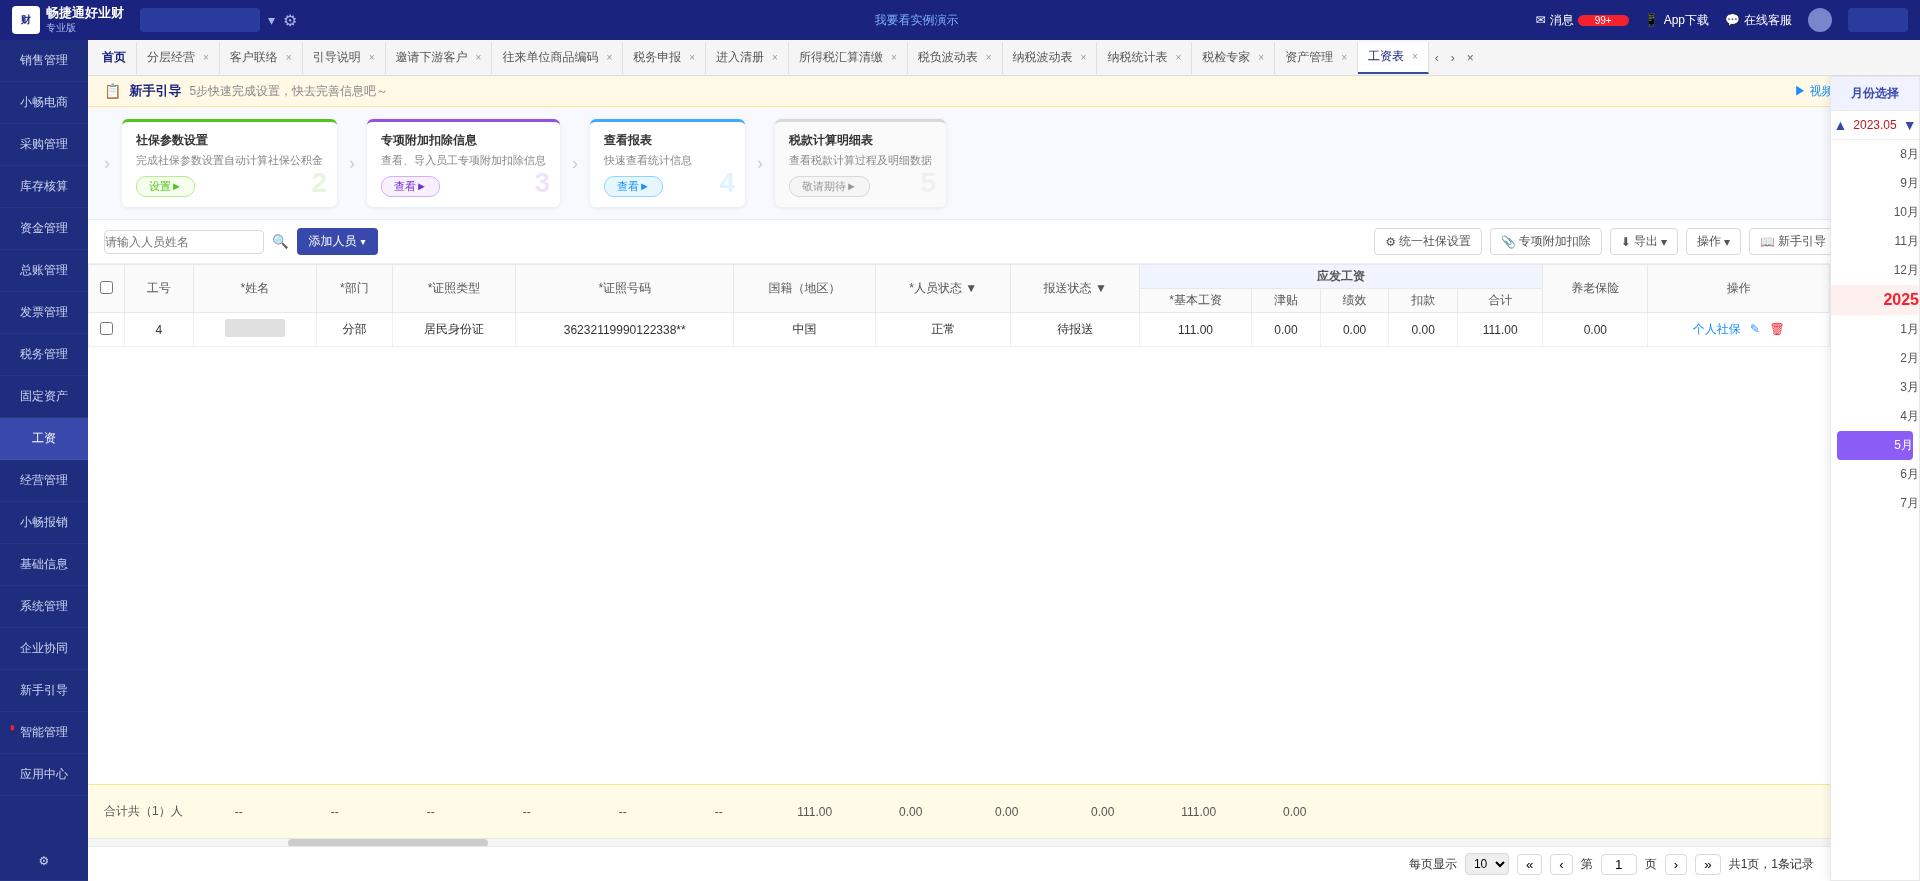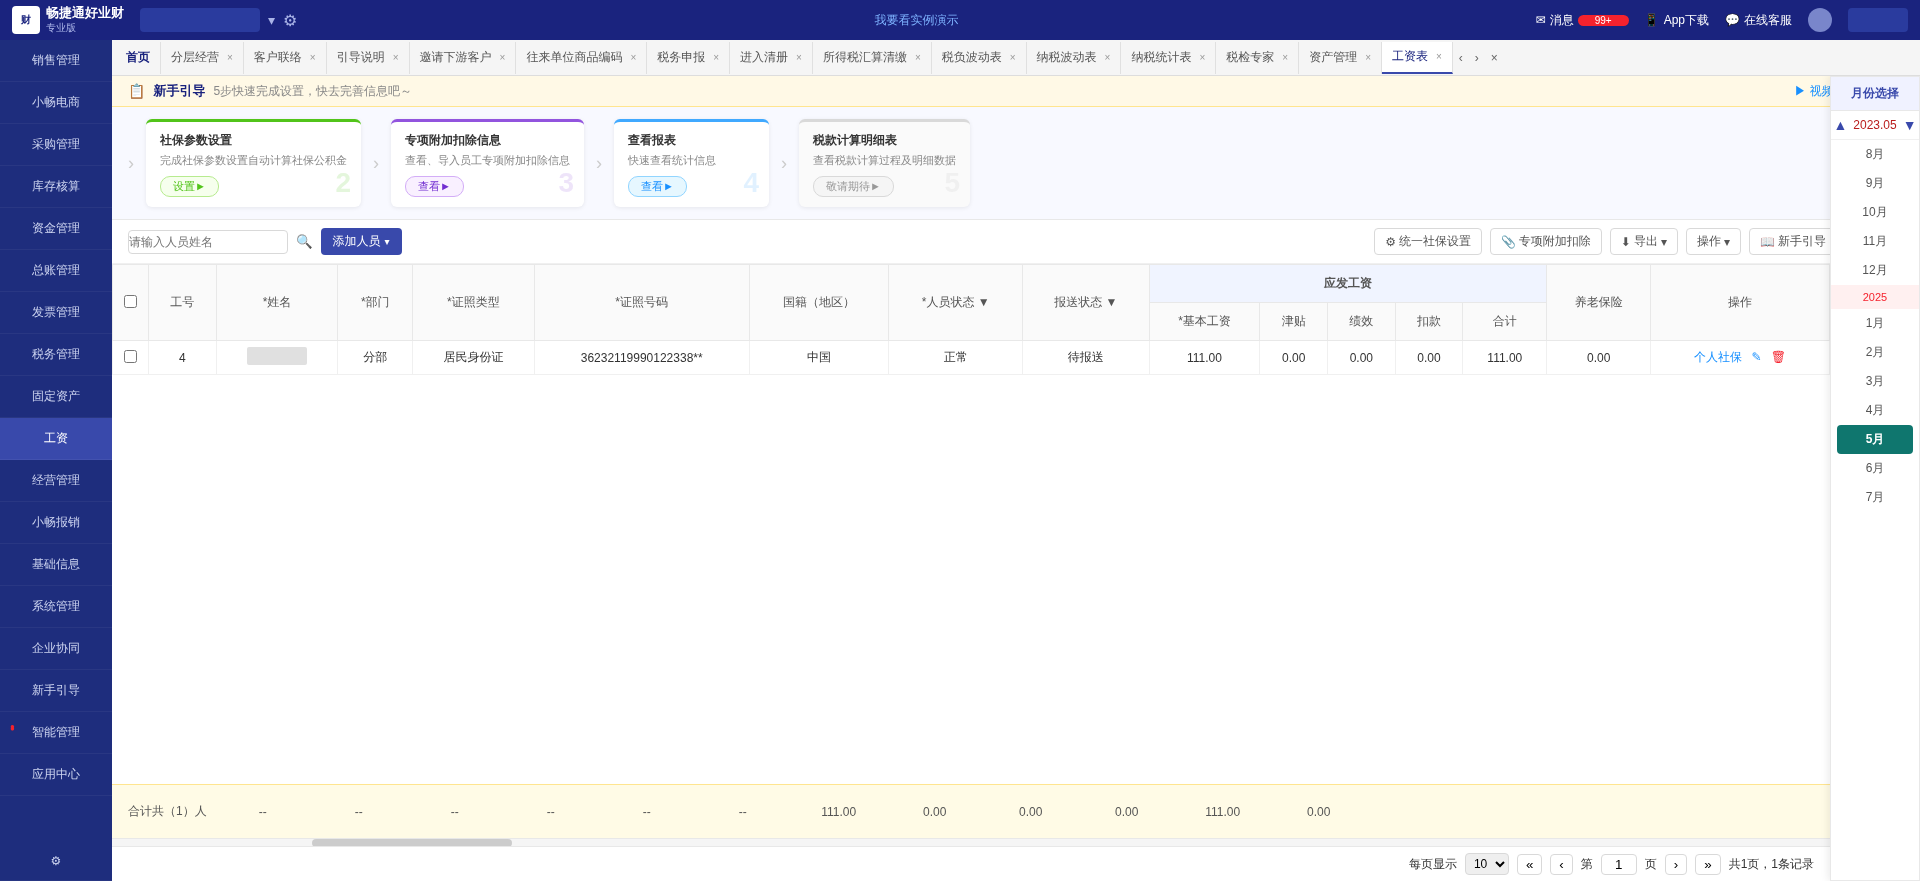--- a/index.html
+++ b/index.html
@@ -2,21 +2,21 @@
 <html><head>
   <meta charset="utf-8">
   <style>
     * { box-sizing: border-box; margin: 0; padding: 0; }
     body { font-family: 'Microsoft YaHei', Arial, sans-serif; font-size: 12px; background: #f0f2f5; color: #333; overflow: hidden; height: 881px; }
 
     
     .app-wrapper { display: flex; flex-direction: column; height: 881px; }
     .top-bar { height: 40px; background: #1a237e; display: flex; align-items: center; padding: 0 12px; justify-content: space-between; flex-shrink: 0; }
     .main-area { display: flex; flex: 1; overflow: hidden; }
-    .sidebar { width: 112px; background: #1e2d7d; flex-shrink: 0; display: flex; flex-direction: column; }
+    .sidebar { width: 88px; background: #1e2d7d; flex-shrink: 0; display: flex; flex-direction: column; }
     .content-area { flex: 1; display: flex; flex-direction: column; overflow: hidden; position: relative; }
     .tab-bar { height: 36px; background: #f5f5f5; border-bottom: 1px solid #ddd; display: flex; align-items: center; padding: 0 4px; overflow: hidden; flex-shrink: 0; }
     .page-content { flex: 1; overflow: hidden; display: flex; flex-direction: column; background: #fff; }
 
     
     .top-left { display: flex; align-items: center; gap: 8px; }
     .logo-area { display: flex; align-items: center; gap: 6px; }
     .logo-icon { width: 28px; height: 28px; background: #fff; border-radius: 4px; display: flex; align-items: center; justify-content: center; font-size: 10px; color: #1a237e; font-weight: bold; }
     .logo-text { color: #fff; font-size: 13px; font-weight: bold; line-height: 1.2; }
     .logo-sub { color: #aab4e8; font-size: 10px; }
@@ -69,44 +69,44 @@
     .search-input { border: 1px solid #d9d9d9; border-radius: 4px; padding: 4px 0; width: 160px; font-size: 12px; color: #333; }
     .search-icon-btn { background: none; border: none; cursor: pointer; color: #666; }
     .add-btn { background: #3949ab; color: #fff; border: none; border-radius: 4px; padding: 5px 12px; font-size: 12px; cursor: pointer; display: flex; align-items: center; gap: 4px; }
     .add-btn .dropdown-arrow { font-size: 10px; }
     .toolbar-right { margin-left: auto; display: flex; gap: 8px; }
     .tool-btn { background: none; border: 1px solid #d9d9d9; border-radius: 4px; padding: 4px 10px; font-size: 12px; cursor: pointer; color: #555; display: flex; align-items: center; gap: 3px; }
 
     
     .table-area { flex: 1; overflow: auto; position: relative; }
     .salary-table { width: 100%; border-collapse: collapse; font-size: 12px; }
-    .salary-table th { background: #fafafa; border: 1px solid #e8e8e8; padding: 10px 10px; text-align: center; color: #555; font-weight: normal; white-space: nowrap; position: sticky; top: 0; z-index: 2; }
+    .salary-table th { background: #fafafa; border: 1px solid #e8e8e8; padding: 3px 10px; text-align: center; color: #555; font-weight: normal; white-space: nowrap; position: sticky; top: 0; z-index: 2; }
     .salary-table td { border: 1px solid #f0f0f0; padding: 6px 10px; text-align: center; color: #333; }
     .salary-table .group-header { background: #f0f4ff; font-weight: bold; }
     .checkbox-cell { width: 36px; }
     input[type=checkbox] { cursor: pointer; }
     .action-link { color: #1890ff; cursor: pointer; margin: 0 3px; }
 
     
     .table-footer { background: #fffbe6; border-top: 1px solid #ffe58f; padding: 18px 16px; display: flex; align-items: center; gap: 16px; flex-shrink: 0; font-size: 12px; color: #555; }
     .footer-item { min-width: 80px; text-align: center; }
     .pagination-bar { background: #fff; border-top: 1px solid #e8e8e8; padding: 6px 16px; display: flex; align-items: center; justify-content: flex-end; gap: 8px; font-size: 12px; flex-shrink: 0; }
     .page-size-select { border: 1px solid #d9d9d9; border-radius: 4px; padding: 2px 4px; font-size: 12px; }
     .page-btn { background: none; border: 1px solid #d9d9d9; border-radius: 4px; padding: 2px 8px; cursor: pointer; }
     .page-btn:disabled { color: #ccc; cursor: not-allowed; }
     .page-input { border: 1px solid #d9d9d9; border-radius: 4px; width: 36px; text-align: center; padding: 2px 4px; }
 
     
     .month-panel { position: absolute; right: 0; top: 0; width: 90px; background: #fff; border: 1px solid #e8e8e8; box-shadow: -2px 0 8px rgba(0,0,0,0.08); z-index: 10; height: 100%; display: flex; flex-direction: column; }
     .month-panel-title { background: #f0f2ff; padding: 8px 6px; text-align: center; font-size: 12px; color: #3949ab; font-weight: bold; border-bottom: 1px solid #e8e8e8; flex-shrink: 0; }
     .month-nav-btn { background: none; border: none; cursor: pointer; color: #3949ab; font-size: 14px; padding: 2px; }
     .month-list { flex: 1; overflow-y: auto; }
-    .month-item { padding: 6px 0; text-align: center; font-size: 12px; cursor: pointer; color: #555; }
-    .month-item.active { background: #0f766e; color: #fff; border-radius: 4px; margin: 0 6px; font-weight: bold; }
-    .month-item.year-label { color: #f5222d; font-weight: normal; font-size: 11px; }
+    .month-item { padding: 6px 0; text-align: right; font-size: 12px; cursor: pointer; color: #555; }
+    .month-item.active { background: #8b5cf6; color: #fff; border-radius: 4px; margin: 0 6px; }
+    .month-item.year-label { color: #f5222d; font-weight: bold; font-size: 16px; }
 
     
     .table-area::-webkit-scrollbar { height: 8px; width: 8px; }
     .table-area::-webkit-scrollbar-track { background: #f5f5f5; }
     .table-area::-webkit-scrollbar-thumb { background: #ccc; border-radius: 4px; }
 
     .home-tab { color: #1a237e; font-weight: bold; }
   </style>
 </head>
 <body>

